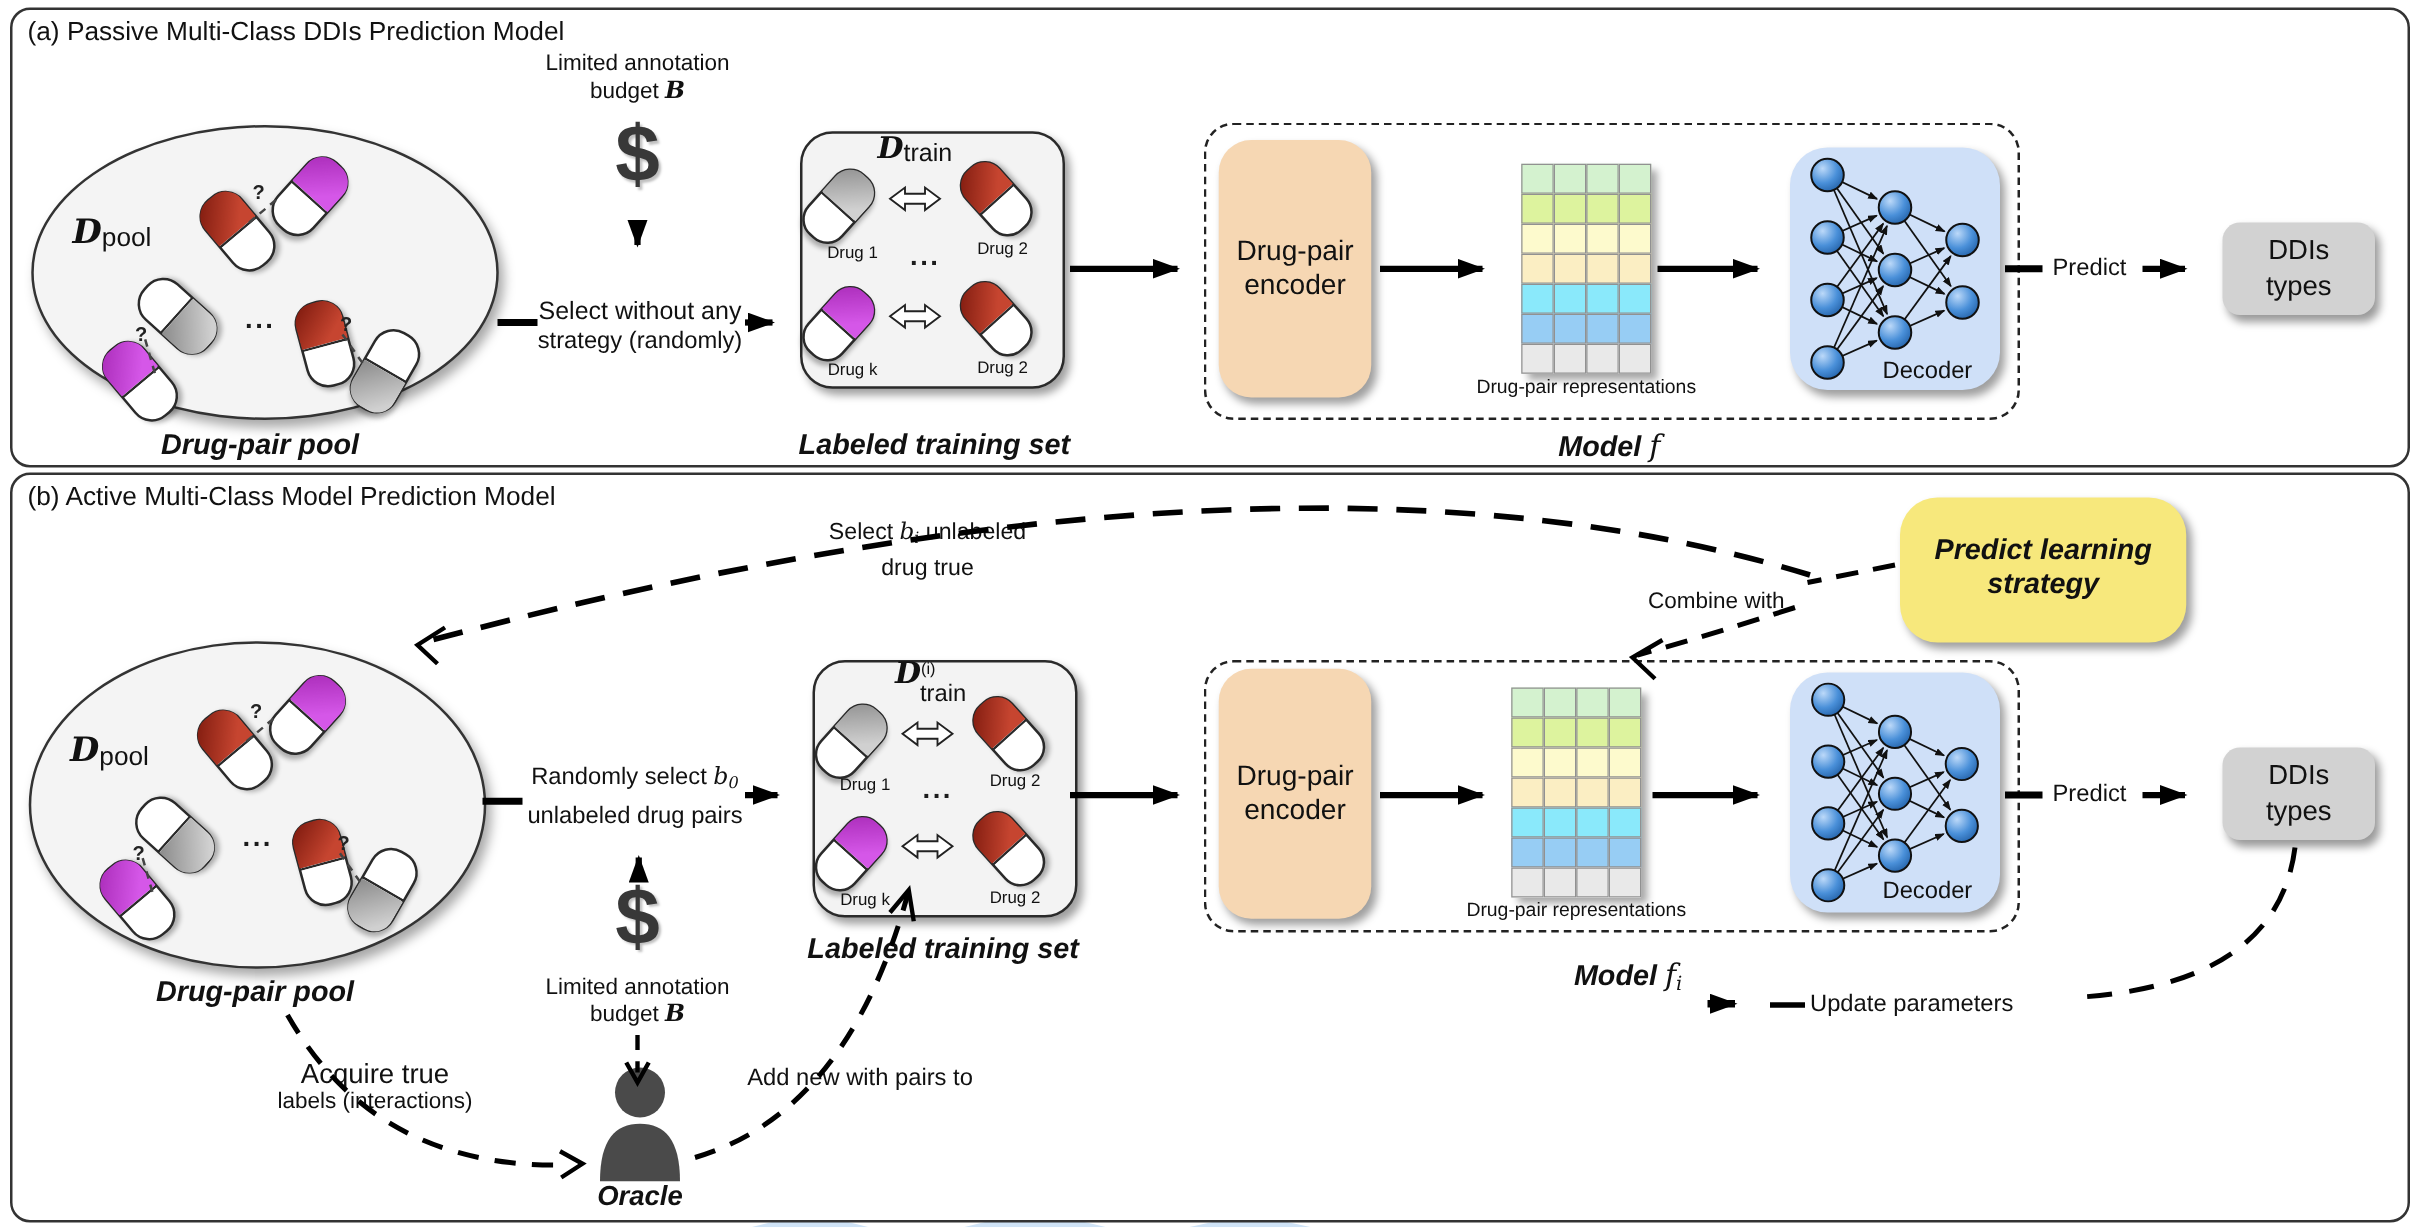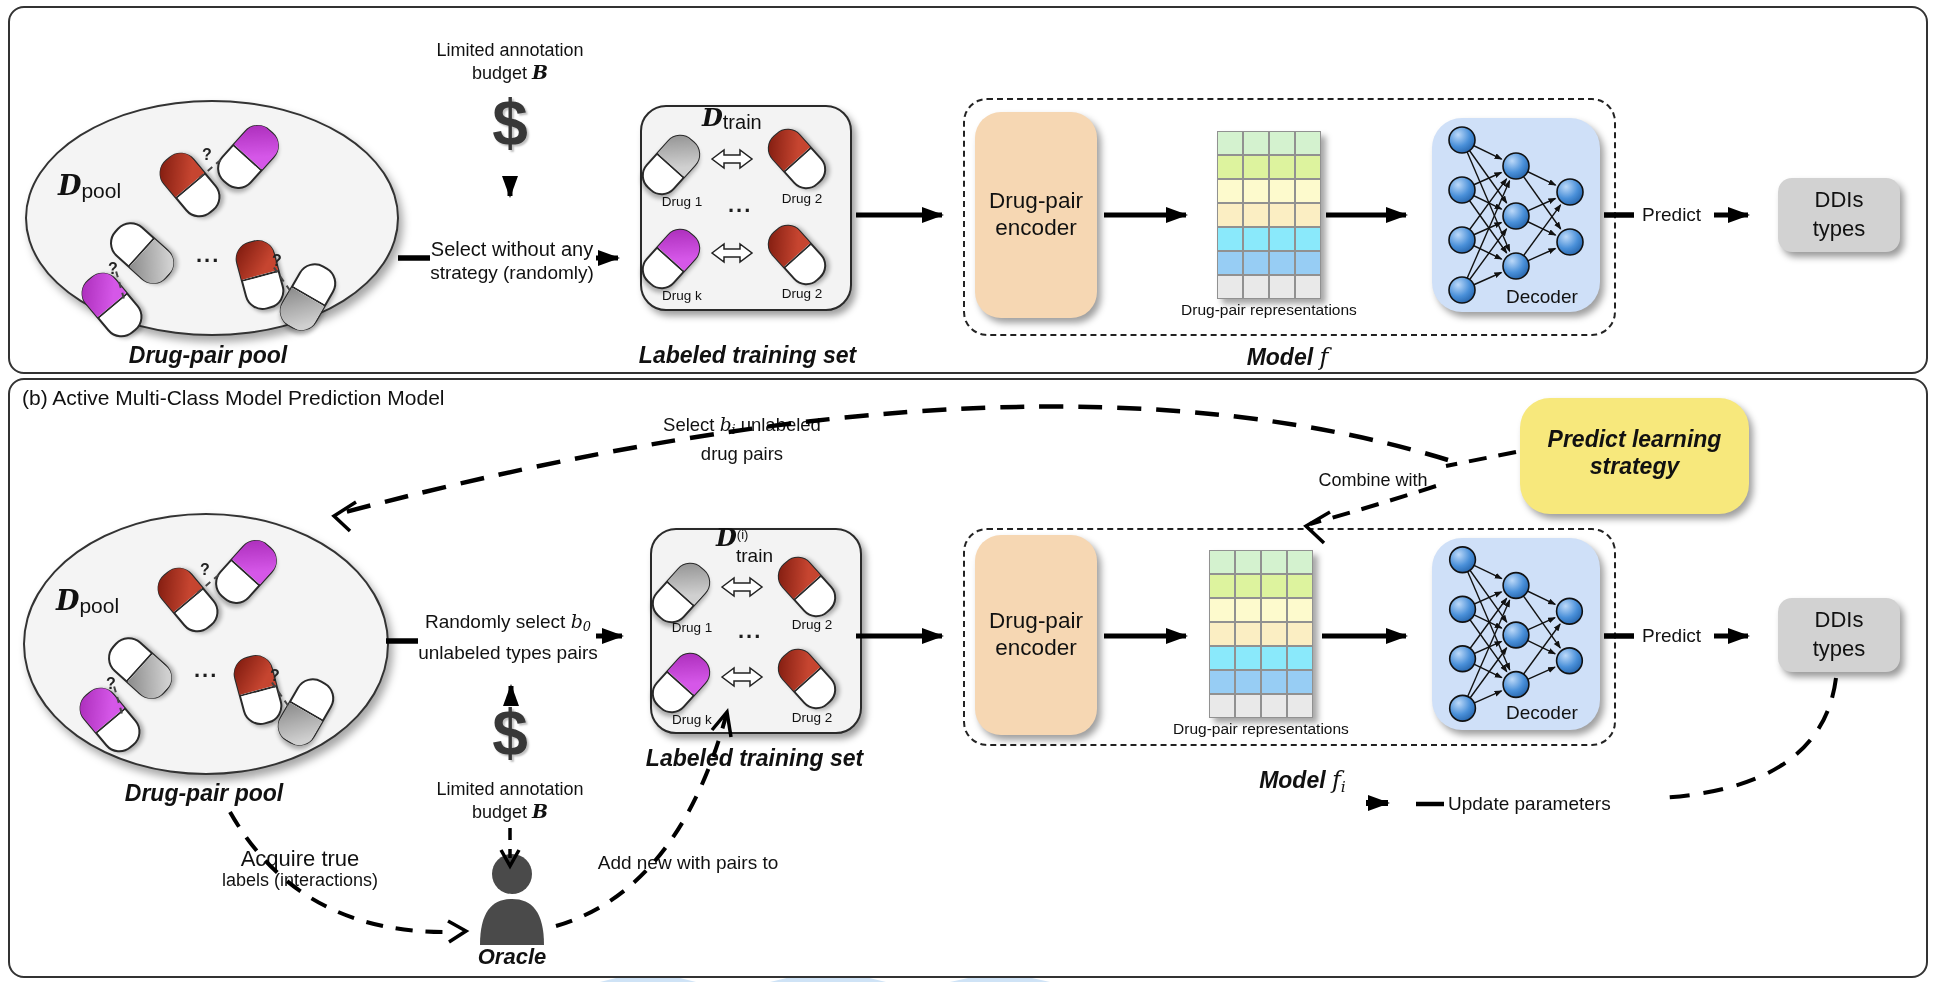--- a/index.html
+++ b/index.html
@@ -51,20 +51,21 @@
 
 <div id="canvas">
 
   <svg class="watermark" width="1934" height="14" style="left:0;">
     <polygon points="600,14 648,2 696,14" fill="#cfe3f6"></polygon>
     <polygon points="770,14 828,0 886,14" fill="#cfe3f6"></polygon>
     <polygon points="950,14 1000,3 1050,14" fill="#cfe3f6"></polygon>
   </svg>
 
   <div class="panel" id="panel-a"></div>
+  <div class="t" style="left:22px;top:14px;font-size:21px;">(a) Passive Multi-Class DDIs Prediction Model</div>
 
   <div class="pool" style="left:25px;top:100px;width:370px;height:232px;"></div>
   <div class="t" style="left:58px;top:170px;">
     <span class="dD">D</span><span class="dword">pool</span>
   </div>
   <div class="pill lg" style="left:170px;top:150px;transform:rotate(-40deg);">
       <div class="half h-red"></div>
     </div>
   <div class="pill lg" style="left:228px;top:122px;transform:rotate(42deg);">
       <div class="half h-purple"></div>
@@ -227,21 +228,21 @@
     <div>DDIs</div>
     <div>types</div>
   </div>
 
   <div class="panel" id="panel-b"></div>
   <div class="t" style="left:22px;top:386px;font-size:21px;">(b) Active Multi-Class Model Prediction Model</div>
 
   <div class="t ctr" style="left:642px;top:414px;width:200px;font-size:18.5px;">
     <span>Select </span><span class="serif-i">b</span><span class="serif-i sub">i</span><span> unlabeled</span>
   </div>
-  <div class="t ctr" style="left:642px;top:443px;width:200px;font-size:18.5px;">drug pairs</div>
+  <div class="t ctr" style="left:642px;top:443px;width:200px;font-size:18.5px;">drug true</div>
 
   <div class="roundbox" style="left:1520px;top:398px;width:229px;height:116px;background:var(--c-yellow,#f7e87c);border-radius:30px;"></div>
   <div class="t bi ctr" style="left:1520px;top:426px;width:229px;font-size:23px;">
     <div>Predict learning</div>
     <div>strategy</div>
   </div>
   <div class="t ctr" style="left:1308px;top:470px;width:130px;font-size:18px;">Combine with</div>
 
   <div class="pool" style="left:23px;top:513px;width:362px;height:258px;"></div>
   <div class="t" style="left:56px;top:585px;">
@@ -270,21 +271,21 @@
       <div class="half bot h-gray" style="top:auto;bottom:-1px;border-bottom:none;border-top:2px solid #2a2a2a;border-radius:0 0 16px 16px;"></div>
     </div>
   <div class="qlink" style="left:266px;top:693px;transform:rotate(55deg);"></div>
   <div class="qmark" style="left:270px;top:667px;">?</div>
   <div class="dots" style="left:194px;top:657px;">...</div>
   <div class="t bi ctr" style="left:104px;top:780px;width:200px;font-size:23px;">Drug-pair pool</div>
 
   <div class="t ctr" style="left:398px;top:610px;width:220px;font-size:19px;">
     <span>Randomly select </span><span class="serif-i">b</span><span class="serif-i sub">0</span>
   </div>
-  <div class="t ctr" style="left:398px;top:642px;width:220px;font-size:19px;">unlabeled types pairs</div>
+  <div class="t ctr" style="left:398px;top:642px;width:220px;font-size:19px;">unlabeled drug pairs</div>
   <div class="dollar ctr" style="left:470px;top:696px;width:80px;">$</div>
   <div class="t ctr" style="left:415px;top:779px;width:190px;font-size:18px;">Limited annotation</div>
   <div class="t ctr" style="left:415px;top:800px;width:190px;font-size:18px;">
     <span>budget </span><span class="serif-bi" style="font-size:19px;">B</span>
   </div>
   <svg class="overlay" style="left:472px;top:852px;" width="80" height="95">
     <circle cx="40" cy="22" r="20" fill="#4a4a4a"></circle>
     <path d="M8 93 C8 60 20 47 40 47 C60 47 72 60 72 93 Z" fill="#4a4a4a"></path>
   </svg>
   <div class="t bi ctr" style="left:460px;top:944px;width:104px;font-size:22px;">Oracle</div>

